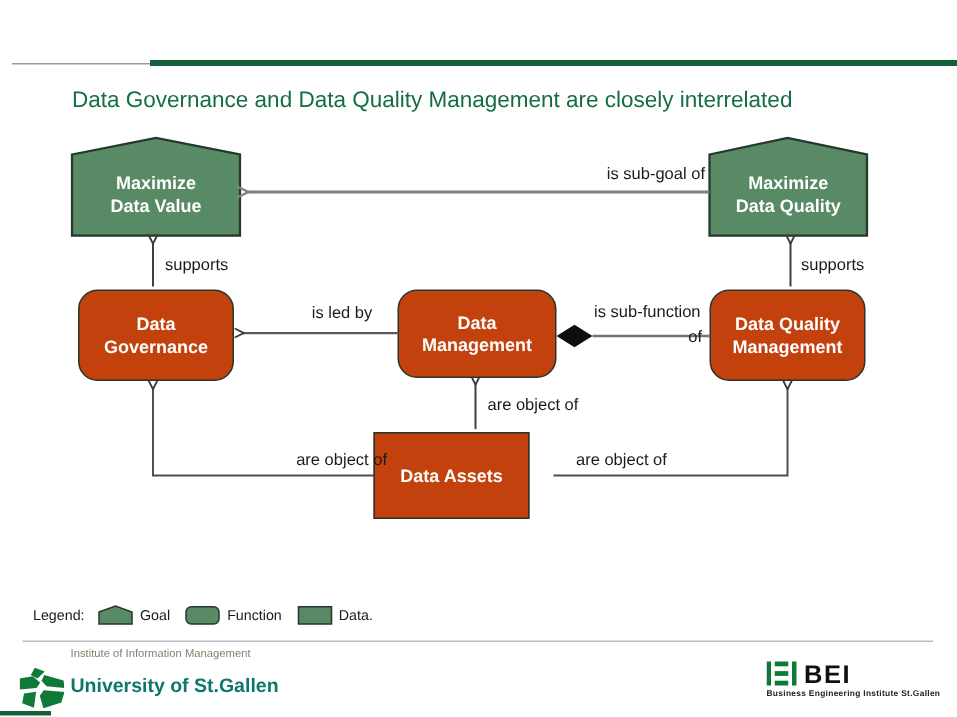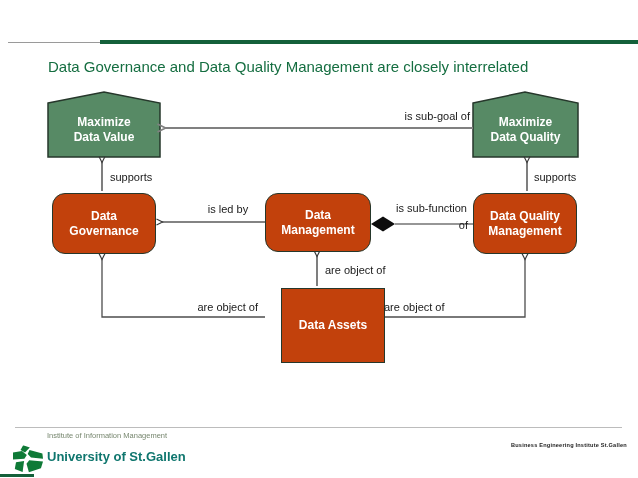--- a/index.html
+++ b/index.html
@@ -112,39 +112,70 @@
     <span>Governance</span>
   </div>
   <div class="node" style="left:265px;top:193px;width:106px;height:59px;">
     <span>Data</span>
     <span>Management</span>
   </div>
   <div class="node" style="left:473px;top:193px;width:104px;height:61px;">
     <span>Data Quality</span>
     <span>Management</span>
   </div>
-  <div class="node node-plain" style="left:281px;top:288px;width:104px;height:75px;">
+  <div class="node node-plain" style="left:249px;top:288px;width:104px;height:58px;">
     <span>Data Assets</span>
   </div>
 
   <div class="edge-label ta-r" style="left:380px;top:110px;width:90px;">is sub-goal of</div>
   <div class="edge-label" style="left:110px;top:171px;">supports</div>
   <div class="edge-label" style="left:534px;top:171px;">supports</div>
   <div class="edge-label ta-c" style="left:196px;top:203px;width:64px;">is led by</div>
   <div class="edge-label ta-r" style="left:385px;top:202px;width:82px;">is sub-function</div>
   <div class="edge-label ta-r" style="left:430px;top:219px;width:38px;">of</div>
   <div class="edge-label" style="left:325px;top:264px;">are object of</div>
   <div class="edge-label ta-r" style="left:190px;top:301px;width:68px;">are object of</div>
   <div class="edge-label" style="left:384px;top:301px;">are object of</div>
 
+  <div class="legend">
+    <span class="lg-label">Legend:</span>
+    <span class="lg-item">
+      <svg width="24" height="14">
+        <polygon points="1,5 12,1 23,5 23,13 1,13" fill="#578a65" stroke="#26372b" stroke-width="1"></polygon>
+      </svg>
+      <span>Goal</span>
+    </span>
+    <span class="lg-item">
+      <svg width="24" height="14">
+        <rect x="1" y="1.5" width="22" height="11.5" rx="3.5" fill="#578a65" stroke="#26372b" stroke-width="1"></rect>
+      </svg>
+      <span>Function</span>
+    </span>
+    <span class="lg-item">
+      <svg width="24" height="14">
+        <rect x="1" y="1.5" width="22" height="11.5" fill="#578a65" stroke="#26372b" stroke-width="1"></rect>
+      </svg>
+      <span>Data.</span>
+    </span>
+  </div>
 
   <div class="footer-divider"></div>
   <div class="institute">Institute of Information Management</div>
   <svg class="uni-logo" width="30" height="28" viewBox="0 0 100 92">
     <use href="#hsgmark" fill="#0f7a37"></use>
   </svg>
   <div class="uni-name">University of St.Gallen</div>
   <div class="bei">
+    <div class="bei-row">
+      <svg width="21" height="18">
+        <rect x="0" y="1" width="3" height="16" fill="#0f7a37"></rect>
+        <rect x="5.5" y="1" width="9" height="3.2" fill="#0f7a37"></rect>
+        <rect x="5.5" y="7.4" width="9" height="3.2" fill="#0f7a37"></rect>
+        <rect x="5.5" y="13.8" width="9" height="3.2" fill="#0f7a37"></rect>
+        <rect x="17" y="1" width="3" height="16" fill="#0f7a37"></rect>
+      </svg>
+      <span class="bei-acronym">BEI</span>
+    </div>
     <div class="bei-tagline">Business Engineering Institute St.Gallen</div>
   </div>
   <div class="corner-green"></div>
 
 </div>
 
 </body></html>

